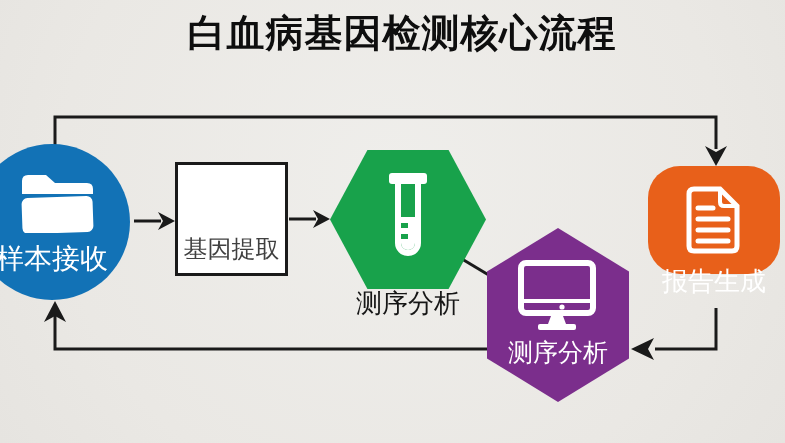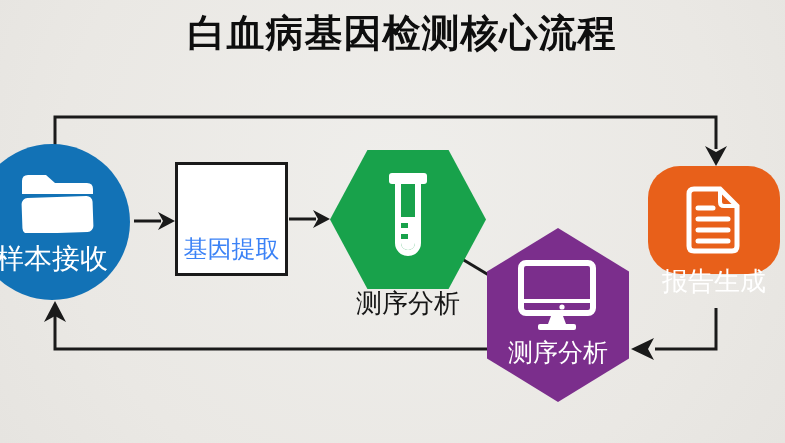--- a/index.html
+++ b/index.html
@@ -23,21 +23,21 @@
   }
   .circle .node-label{top:96px;font-size:28px;}
   .circle .icon{position:absolute;left:44px;top:24px;}
 
   .rect{
     left:175px;top:162px;width:113px;height:114px;background:#ffffff;
     border:3px solid #1a1a1a;box-sizing:border-box;
     display:flex;flex-direction:column;justify-content:flex-end;align-items:center;
     padding-bottom:8px;
   }
-  .rect .rect-label{color:#3b82f6;font-size:24px;}
+  .rect .rect-label{color:#404040;font-size:24px;}
 
   .hex-green{
     left:330px;top:150px;width:156px;height:139px;background:#18a24b;
     clip-path:polygon(24% 0,76% 0,100% 50%,76% 100%,24% 100%,0 50%);
   }
   .hex-green .icon{position:absolute;left:56px;top:21px;}
   .hex-green-label{
     position:absolute;left:330px;top:286px;width:156px;z-index:2;
     text-align:center;color:#161616;font-size:26px;
   }

